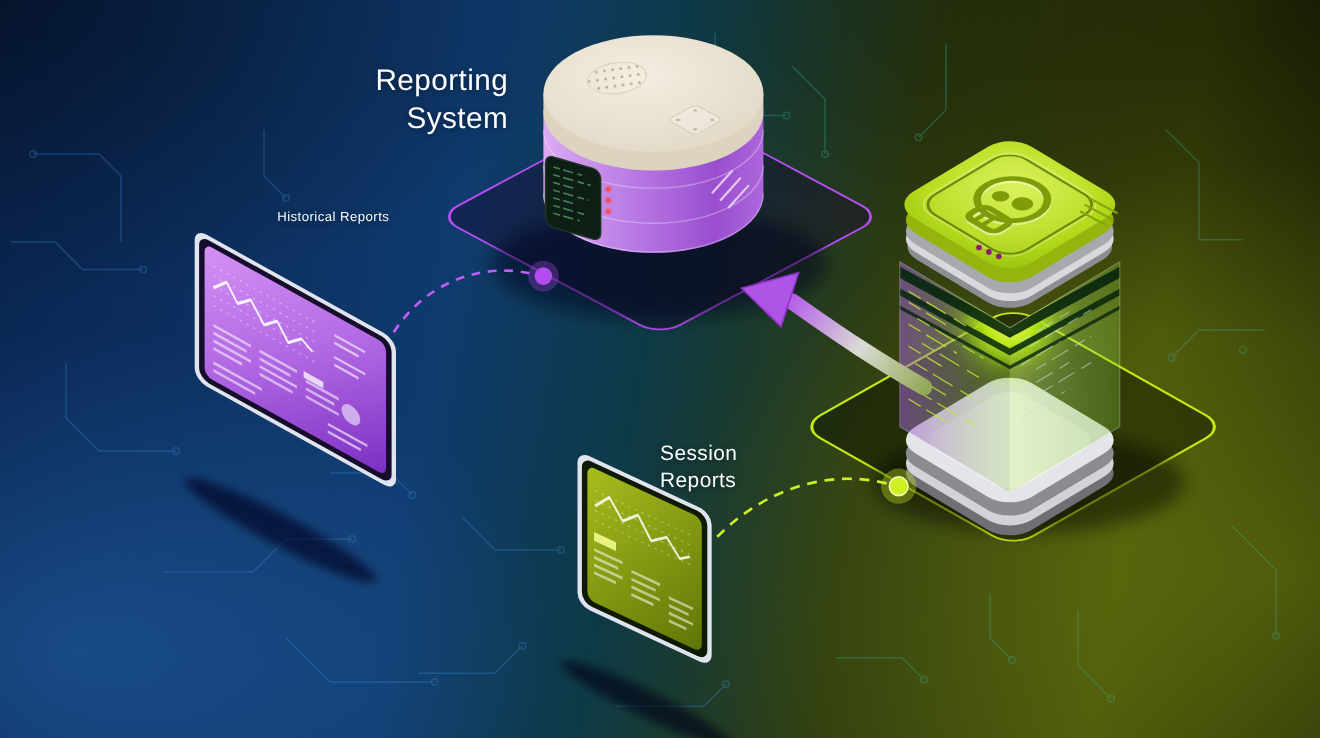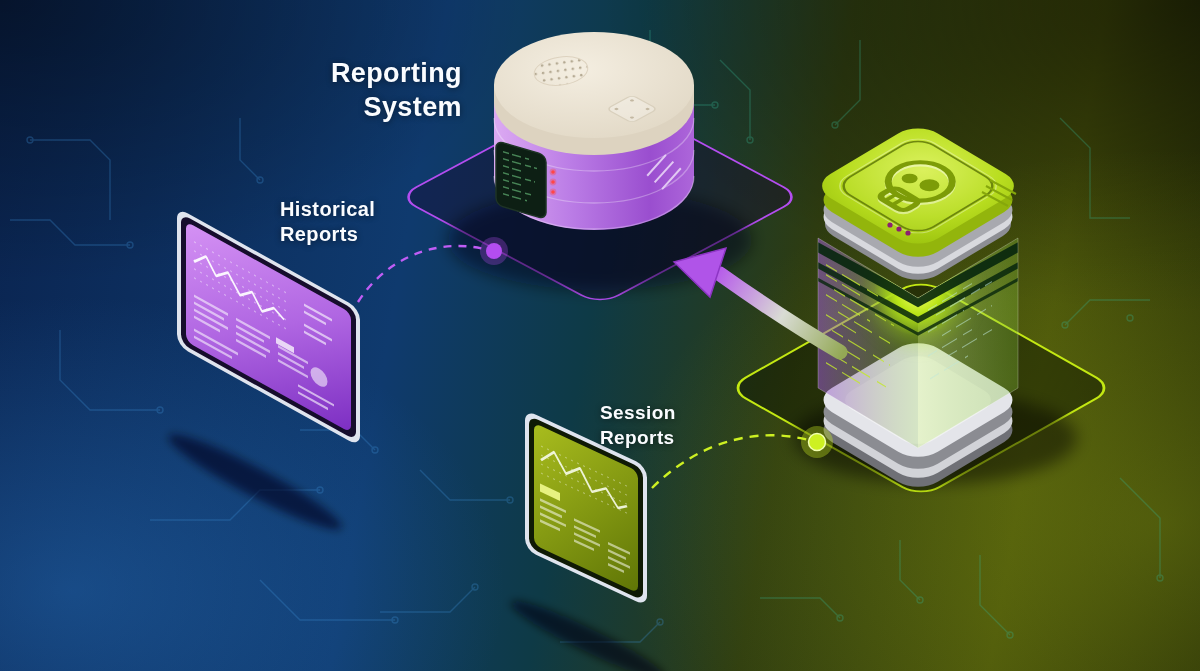--- a/index.html
+++ b/index.html
@@ -8,25 +8,25 @@
     font-family:"Liberation Sans","DejaVu Sans",sans-serif;
     background:
       radial-gradient(620px 420px at 6% 88%, rgba(44,125,205,.38), transparent 70%),
       radial-gradient(760px 520px at 97% 78%, rgba(160,180,22,.30), transparent 72%),
       radial-gradient(800px 420px at 100% 0%, rgba(0,0,0,.55), transparent 75%),
       radial-gradient(700px 380px at 0% 0%, rgba(0,0,0,.45), transparent 75%),
       linear-gradient(100deg,#0a2450 0%,#0f3a6e 34%,#0e3a46 49%,#2e3c10 65%,#454f0a 84%,#252c07 100%);
   }
   svg{position:absolute;left:0;top:0;}
   .label{
-    position:absolute;color:#fafcff;font-weight:700;letter-spacing:.4px;
+    position:absolute;color:#fafcff;font-weight:400;letter-spacing:.4px;
     text-shadow:0 1px 6px rgba(0,0,0,.45);
   }
   #title{left:270px;top:56px;width:192px;font-size:27px;line-height:34px;text-align:right;}
-  #lbl-historical{left:252px;top:197px;width:120px;font-size:20px;line-height:25px;margin-left:28px;}
+  #lbl-historical{left:252px;top:185px;width:120px;font-size:12px;line-height:25px;}
   #lbl-session{left:600px;top:400px;width:100px;font-size:19px;line-height:25px;}
 </style>
 </head>
 <body>
 
 <div id="stage">
 <svg width="1200" height="671" viewBox="0 0 1200 671">
   <defs>
     <filter id="b4" x="-60%" y="-60%" width="220%" height="220%">
           <feGaussianBlur stdDeviation="4"></feGaussianBlur>

